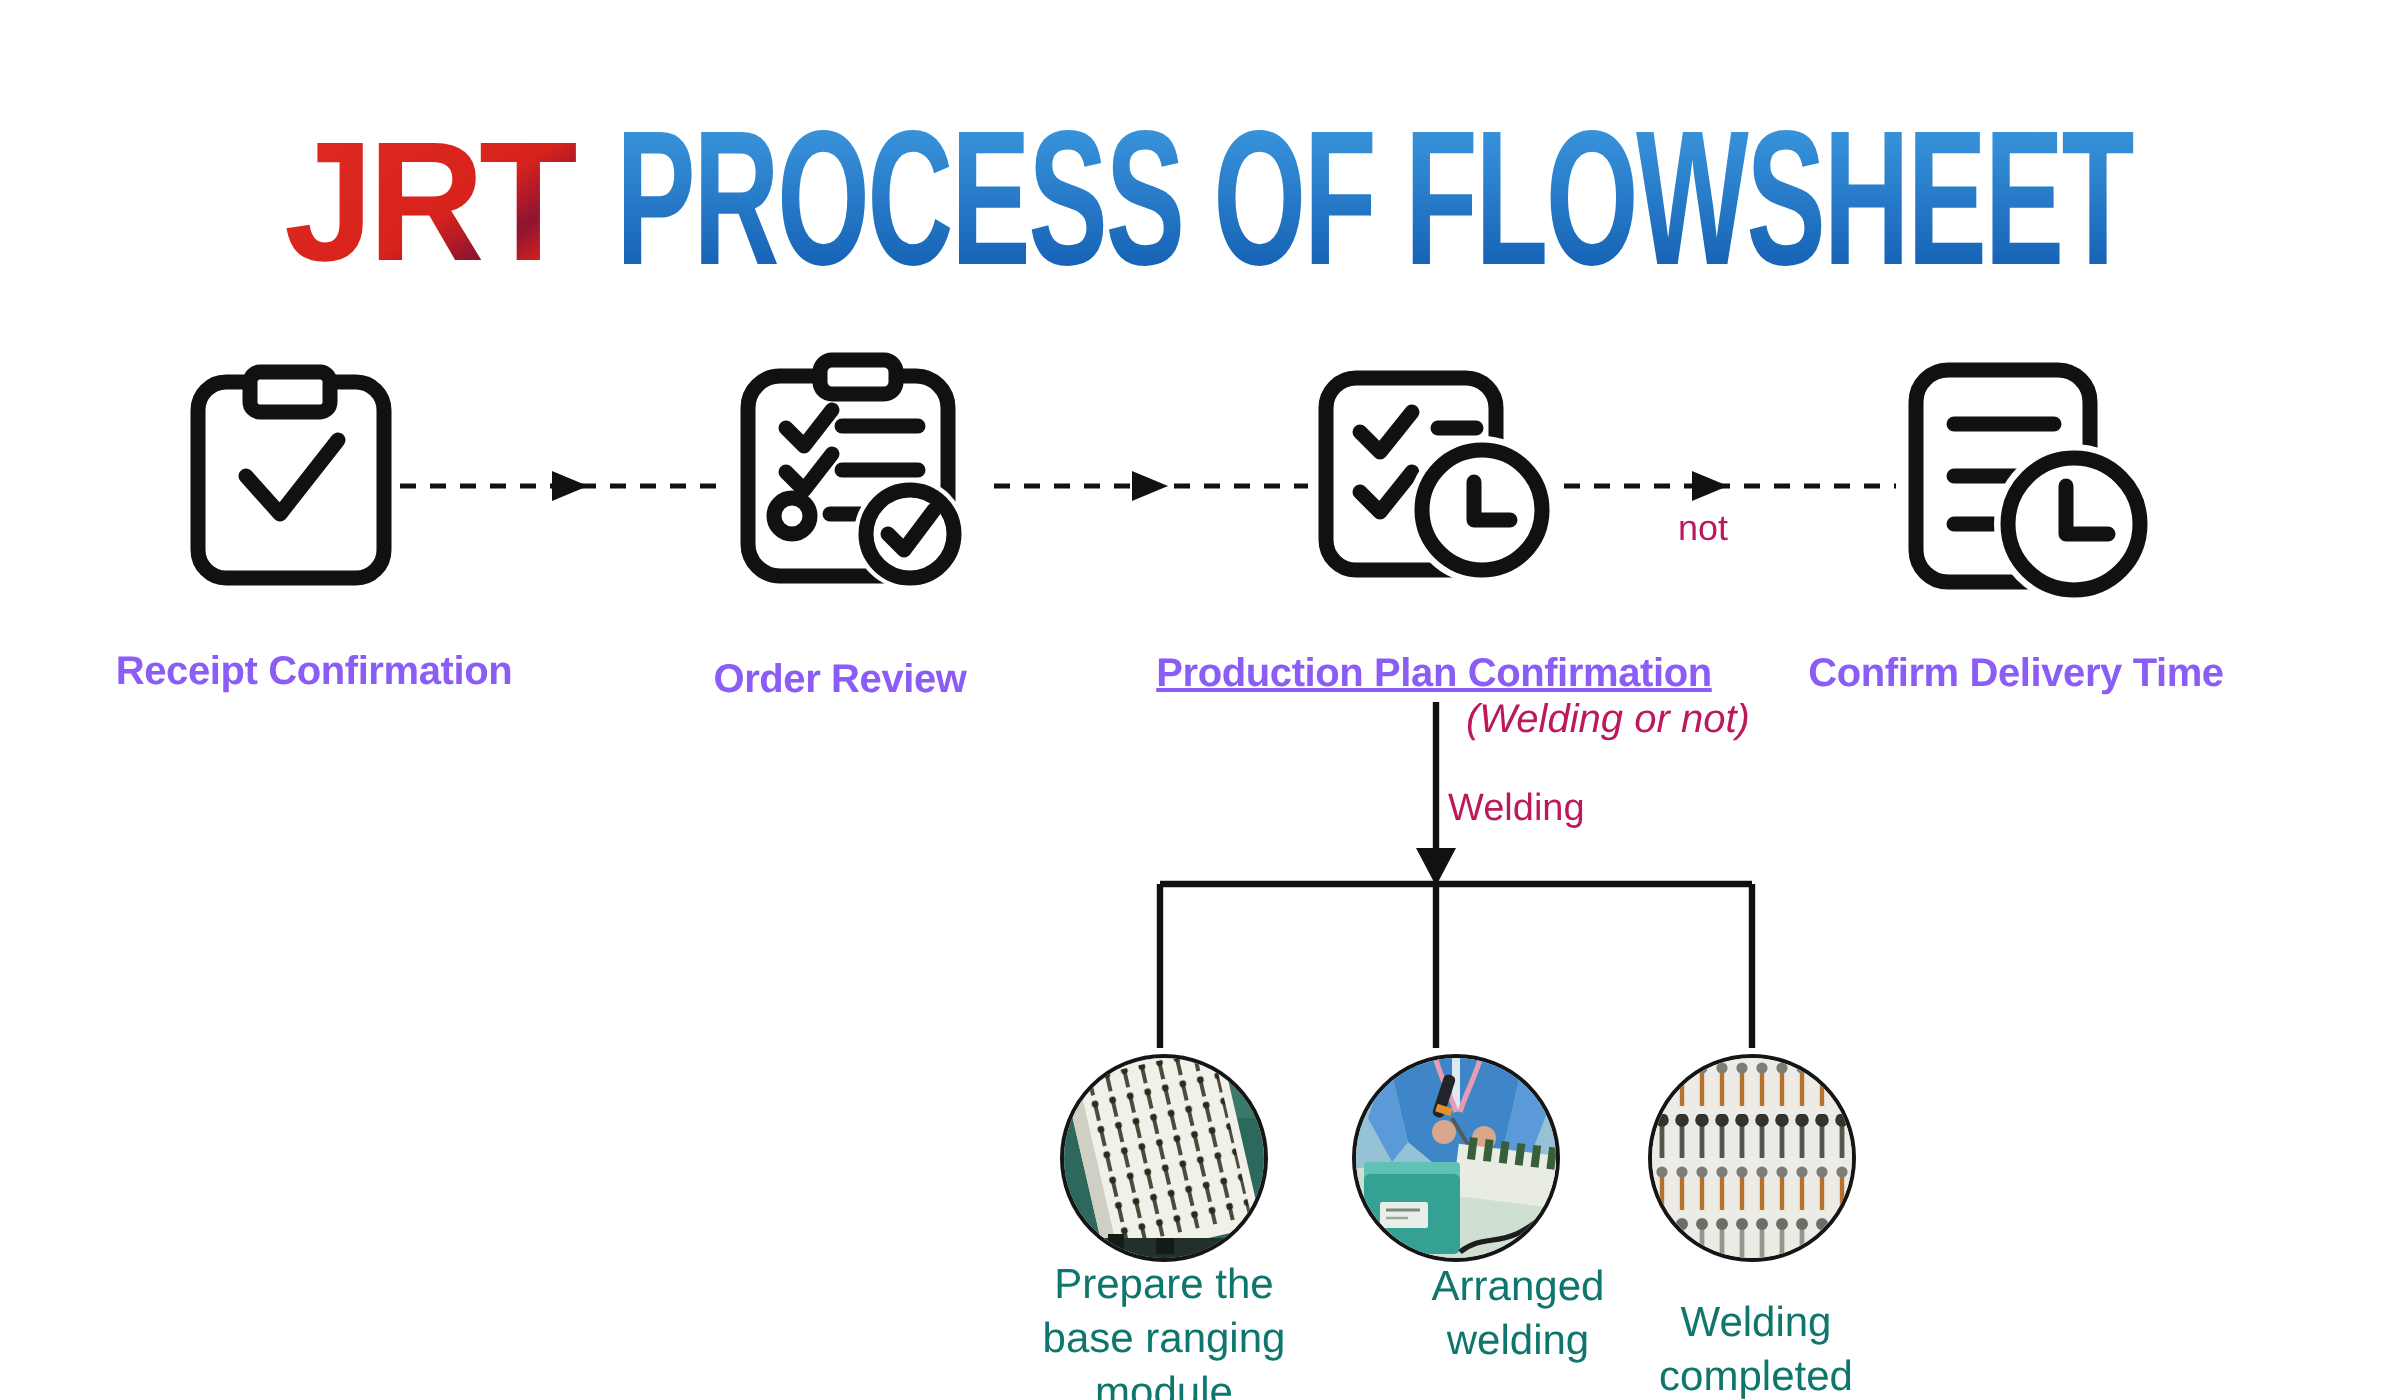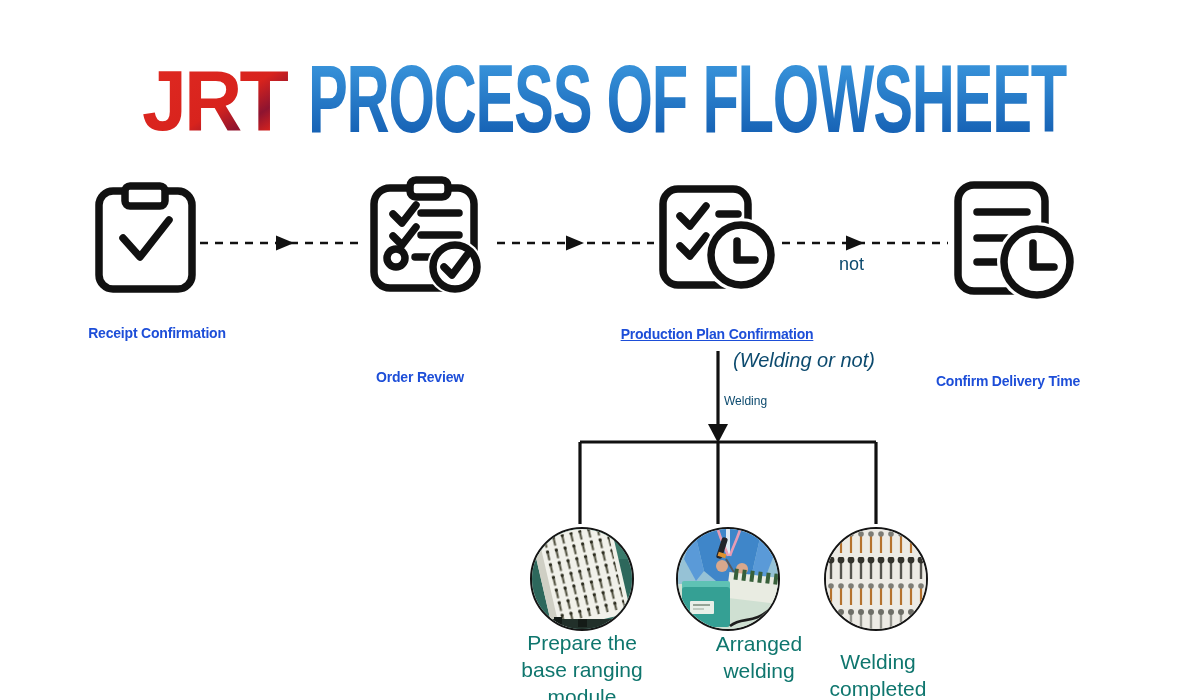--- a/index.html
+++ b/index.html
@@ -2,24 +2,24 @@
 <html><head>
 <meta charset="utf-8">
 <style>
   html,body{margin:0;padding:0;}
   body{
     width:1200px;height:700px;position:relative;background:#ffffff;overflow:hidden;
     font-family:"Liberation Sans", sans-serif;color:#111;
   }
   .abs{position:absolute;}
   .step-label{
-    position:absolute;text-align:center;font-weight:bold;font-size:14px;color:#1d4ed8;
+    position:absolute;text-align:center;font-weight:bold;font-size:20px;color:#8b5cf6;
     letter-spacing:-0.2px;
   }
-  .navy{color:#0c4a6e;}
+  .navy{color:#be185d;}
   .sub-label{position:absolute;font-size:20px;font-style:italic;}
   .conn-label{position:absolute;font-size:18px;}
   .branch-label{
     position:absolute;text-align:center;font-size:21px;color:#0f766e;line-height:1.28;
   }
   .photo-circle{
     position:absolute;border:2px solid #151515;border-radius:50%;overflow:hidden;background:#ddd;
   }
   .photo-circle svg{display:block;}
   svg.icon{position:absolute;}
@@ -102,27 +102,27 @@
   </g>
   <g fill="#111" stroke="none">
     <polygon points="276,235.5 276,250.5 294,243"></polygon>
     <polygon points="566,235.5 566,250.5 584,243"></polygon>
     <polygon points="846,235.5 846,250.5 864,243"></polygon>
     <polygon points="708,424 728,424 718,443"></polygon>
   </g>
 </svg>
 
 <div class="step-label" style="left:37px;top:325px;width:240px;">Receipt Confirmation</div>
-<div class="step-label" style="left:330px;top:329px;width:180px;margin-top:40px;">Order Review</div>
+<div class="step-label" style="left:330px;top:329px;width:180px;">Order Review</div>
 <div class="step-label" style="left:567px;top:326px;width:300px;text-decoration:underline;">Production Plan Confirmation</div>
-<div class="step-label" style="left:888px;top:326px;width:240px;margin-top:47px;">Confirm Delivery Time</div>
+<div class="step-label" style="left:888px;top:326px;width:240px;">Confirm Delivery Time</div>
 
 <div class="sub-label navy" style="left:733px;top:349px;">(Welding or not)</div>
 <div class="conn-label navy" style="left:839px;top:254px;">not</div>
-<div class="conn-label navy" style="left:724px;top:394px;font-size:12px;">Welding</div>
+<div class="conn-label navy" style="left:724px;top:394px;font-size:19px;">Welding</div>
 
 <div class="photo-circle" style="left:530px;top:527px;width:100px;height:100px;">
   <svg width="100" height="100" viewBox="0 0 100 100">
     <defs>
       <pattern id="pins1" width="9" height="13" patternUnits="userSpaceOnUse">
         <line x1="4.5" y1="4" x2="4.5" y2="11.5" stroke="#4c4c3a" stroke-width="2"></line>
         <circle cx="4.5" cy="3" r="1.7" fill="#2c2c1e"></circle>
       </pattern>
     </defs>
     <rect width="100" height="100" fill="#2d685c"></rect>

